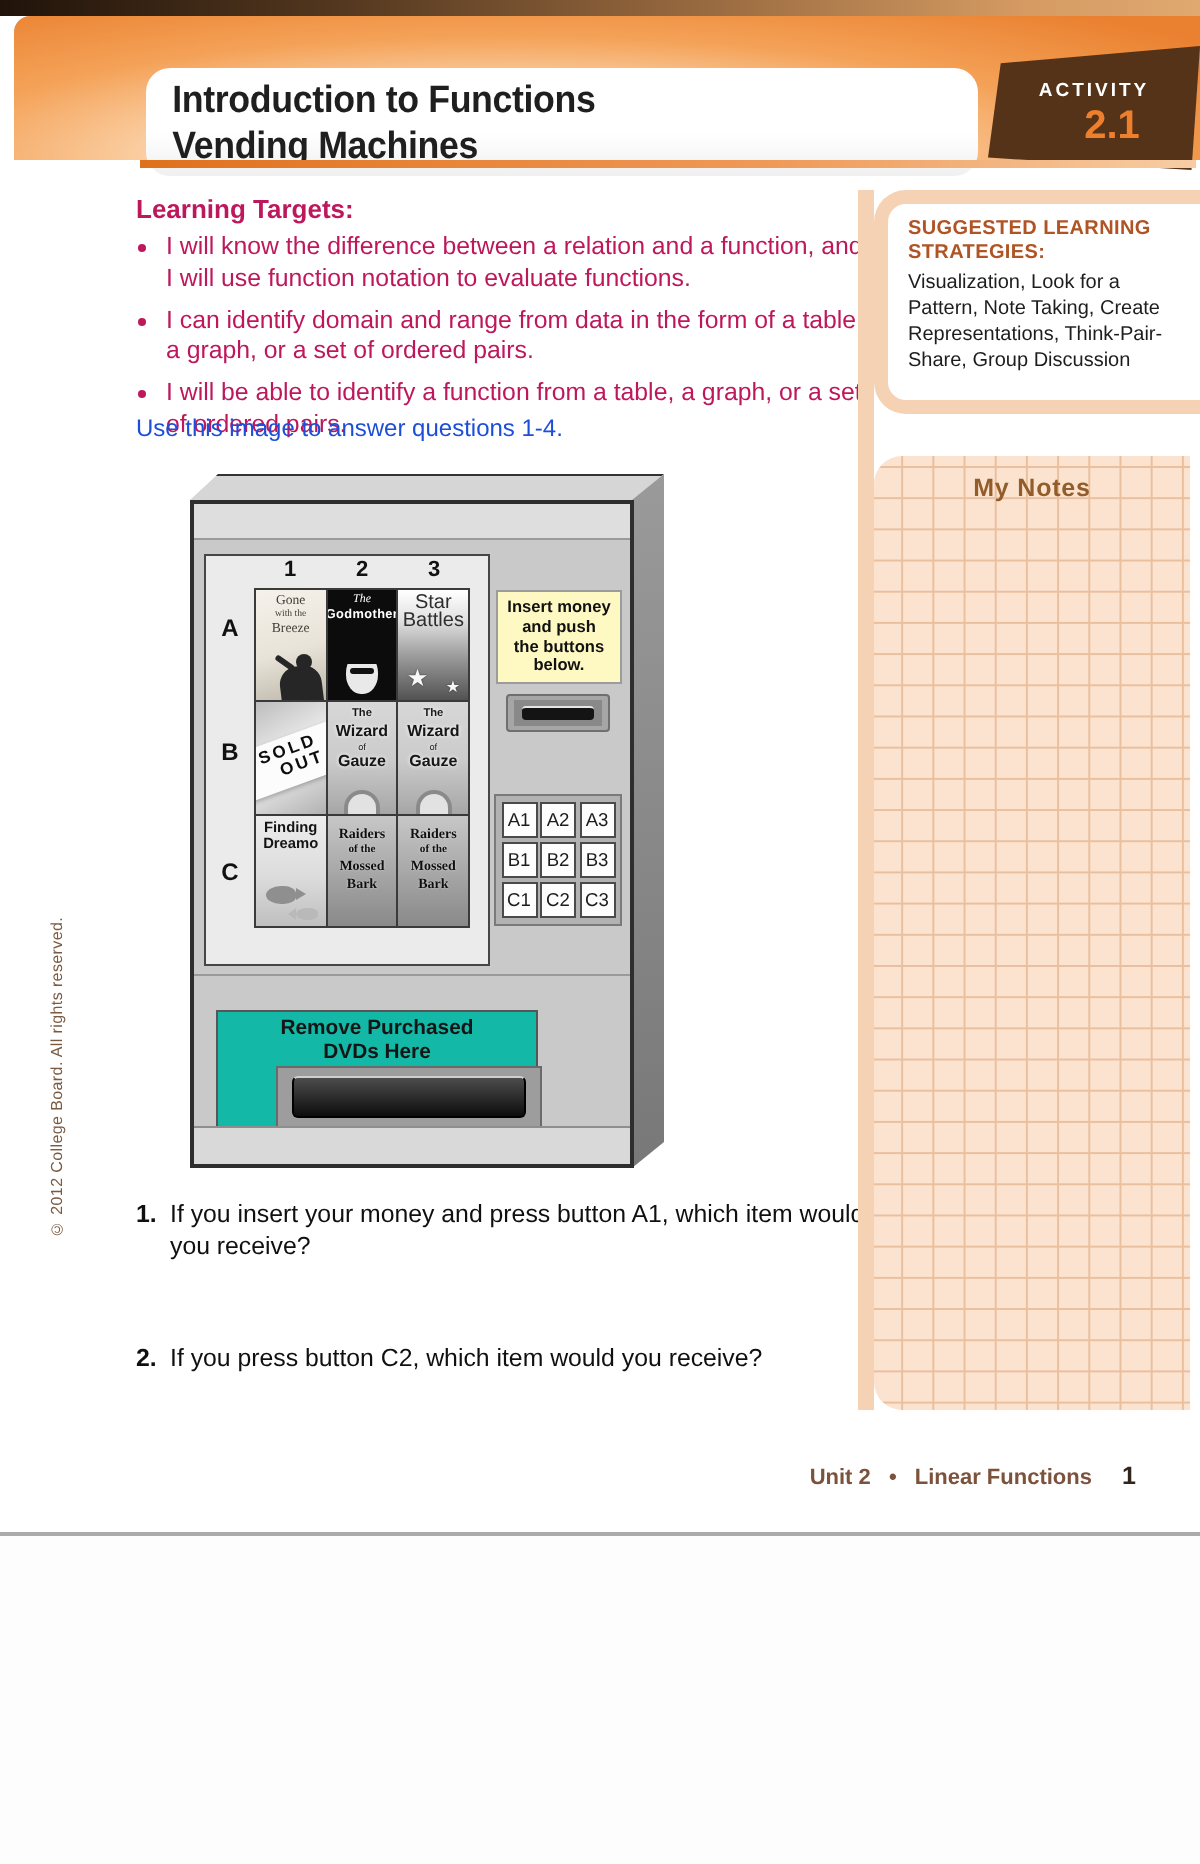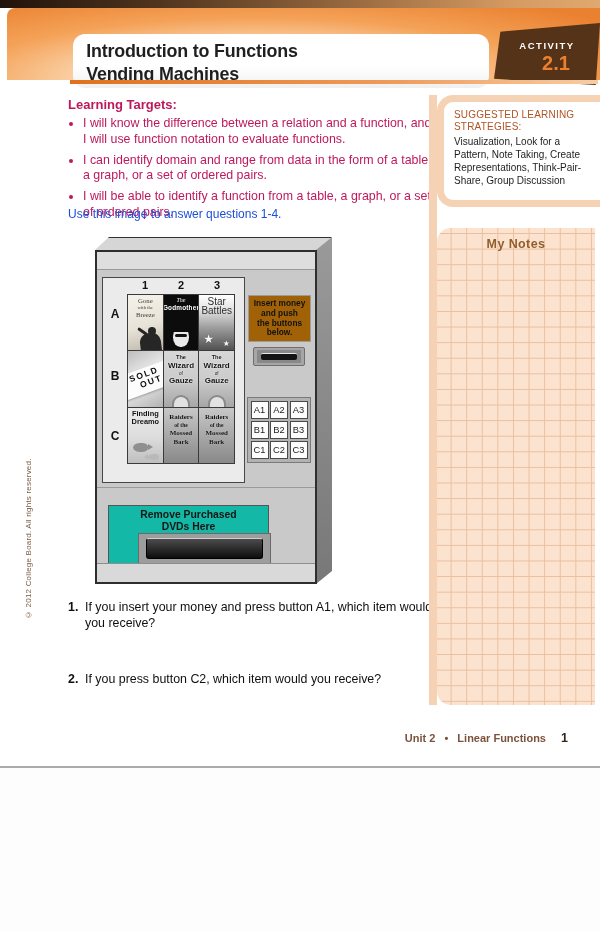--- a/index.html
+++ b/index.html
@@ -113,21 +113,21 @@
   .fish-2 { right:4px; bottom:3px; width:11px; height:6px; background:#b9b9b9; }
   .fish-2::after { content:""; position:absolute; left:-4px; top:0; border-top:3px solid transparent;
     border-bottom:3px solid transparent; border-right:4px solid #b9b9b9; }
 
   .dvd-c2 { background:linear-gradient(180deg,#c7c7c7 0%, #a8a8a8 50%, #898989 100%);
     font-family:"Liberation Serif",serif; color:#0f0f0f; padding-top:5px; }
   .dvd-c2 .cl { font-weight:700; text-shadow:0 0 1px #ddd; }
   .dvd-c2 .s1,.dvd-c2 .s3,.dvd-c2 .s4 { font-size:7px; line-height:9px; }
   .dvd-c2 .s2 { font-size:5.6px; line-height:7.5px; }
 
-  .insert-box { position:absolute; left:153px; top:58px; width:63px; height:47px; background:#a16207;
+  .insert-box { position:absolute; left:153px; top:58px; width:63px; height:47px; background:#fef9c3;
     border:1px solid #9c9c9c; display:flex; flex-direction:column; align-items:center; justify-content:center; }
   .insert-box .cl { font-size:8.3px; font-weight:700; color:#111; line-height:9.8px; }
 
   .slot-outer { position:absolute; left:158px; top:110px; width:52px; height:19px;
     background:#a6a6a6; border:1px solid #6f6f6f; border-radius:2px; }
   .slot-mid { position:absolute; inset:2px 3px; background:#898989; }
   .slot-inner { position:absolute; inset:5px 7px; background:#141414; border-radius:2px; border-top:1px solid #e6e6e6; }
 
   .btn-panel { position:absolute; left:152px; top:160px; width:64px; height:66px;
     background:#b2b2b2; border:1px solid #7a7a7a; display:grid;
@@ -153,21 +153,21 @@
   .question { position:absolute; left:68px; width:372px; display:flex; color:#101010; }
   .q1 { top:600px; } .q2 { top:672px; }
   .q-num { font-size:12.4px; font-weight:700; width:17px; flex:0 0 17px; }
   .q-text { font-size:12.4px; line-height:15.8px; width:355px; }
 
   
   .side-strip { position:absolute; left:429px; top:95px; width:8px; height:610px; background:#f6d2b4; }
   .strategies-box { position:absolute; left:437px; top:95px; width:163px; height:112px;
     background:#ffffff; border:7px solid #f6d2b4; border-right:none; border-radius:16px 0 0 16px;
     padding:7px 6px 6px 10px; }
-  .strategies-title { font-size:10px; font-weight:400; color:#b05425; line-height:12px; letter-spacing:0.2px; }
+  .strategies-title { font-size:10px; font-weight:700; color:#b05425; line-height:12px; letter-spacing:0.2px; }
   .strategies-body { font-size:10px; color:#1d1d1d; line-height:13px; margin-top:2px; }
   .notes-area { position:absolute; left:437px; top:228px; width:158px; height:477px;
     background-color:#fce3d0;
     background-image:linear-gradient(#eabf9e 1px, transparent 1px), linear-gradient(90deg, #eabf9e 1px, transparent 1px);
     background-size:15.6px 15.6px; background-position:-2px 5px;
     border-radius:14px 0 0 14px; }
   .notes-label { text-align:center; margin-top:9px; font-size:12.5px; font-weight:700;
     color:#915e2b; letter-spacing:0.4px; }
 
   

